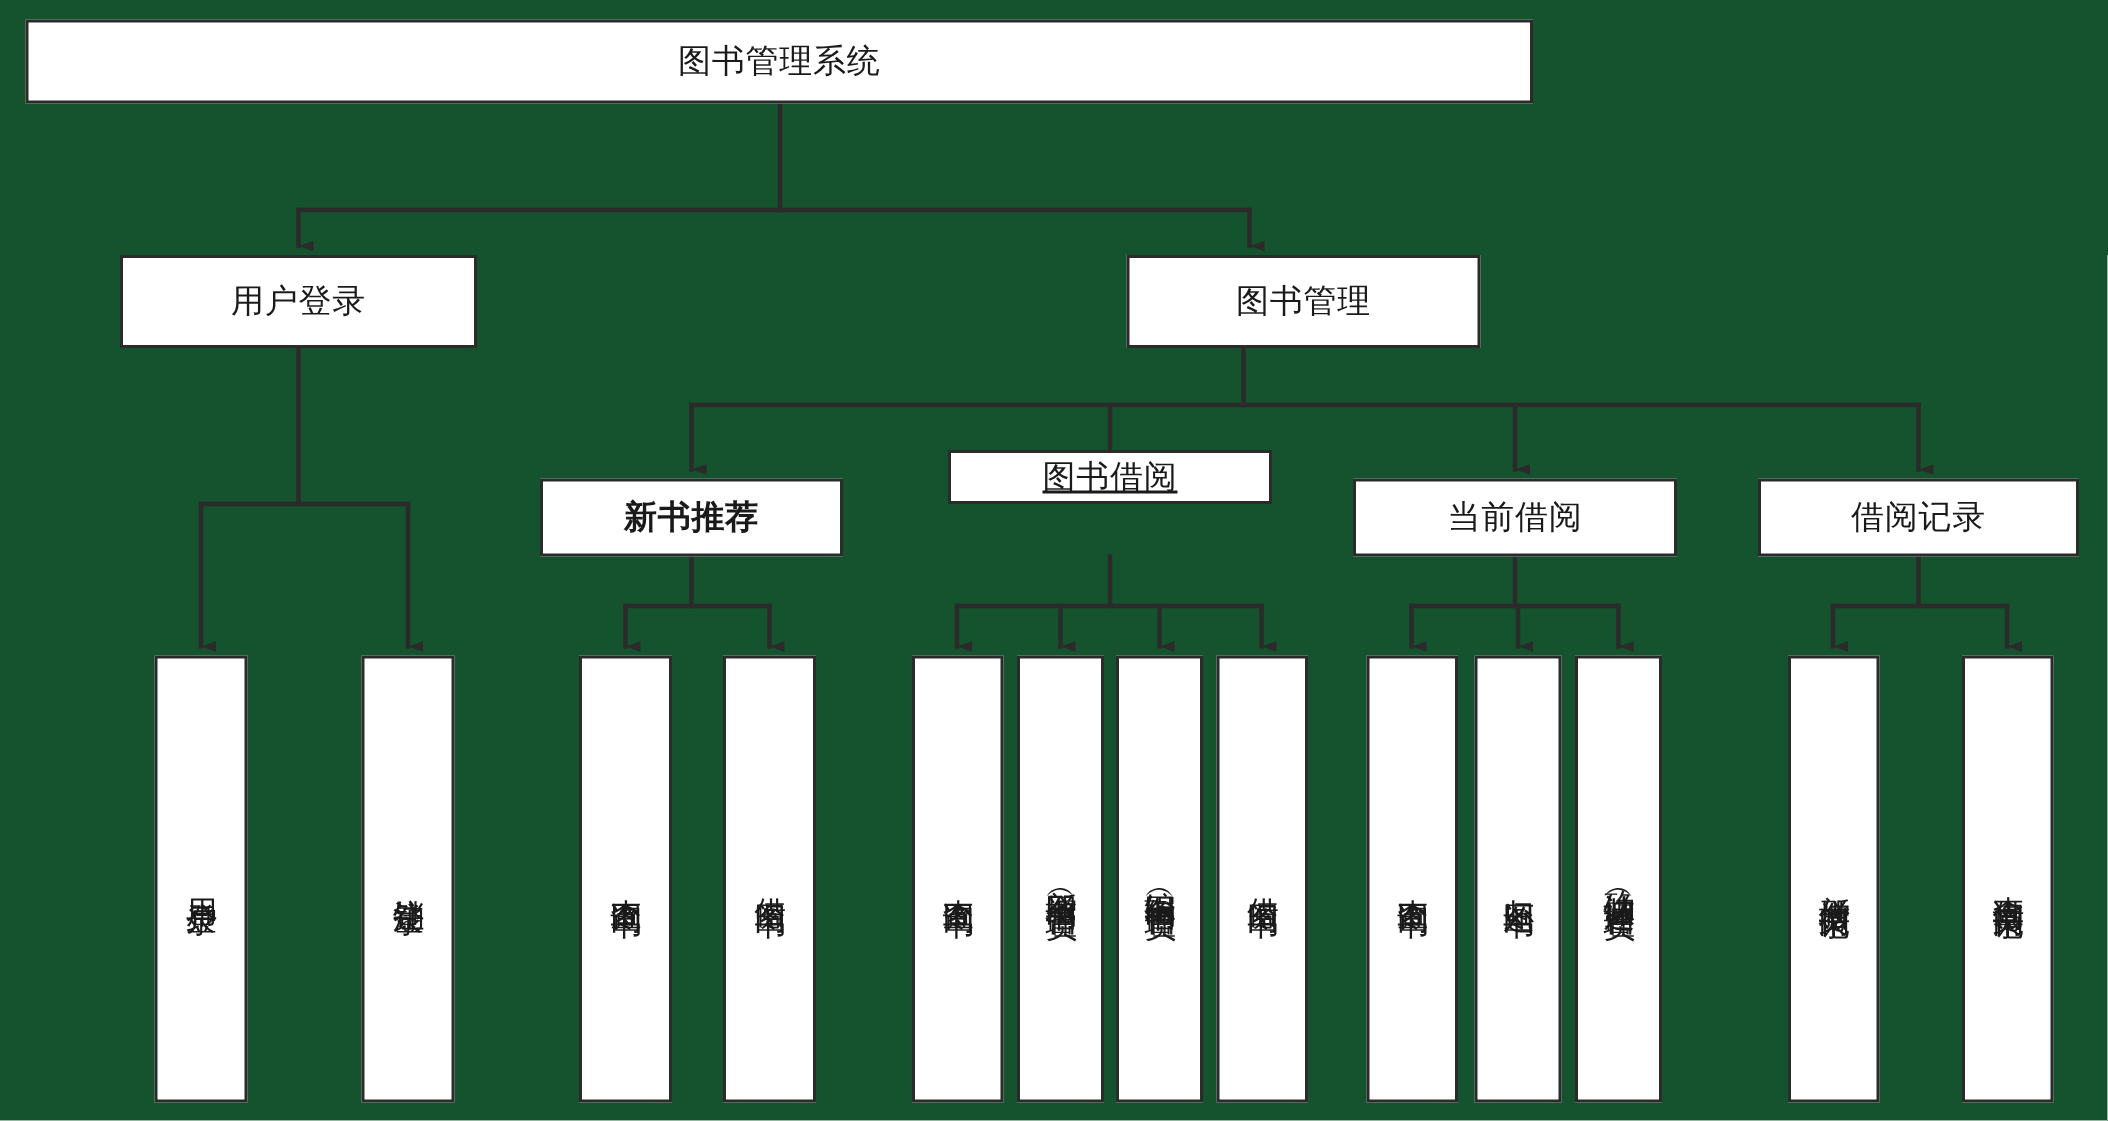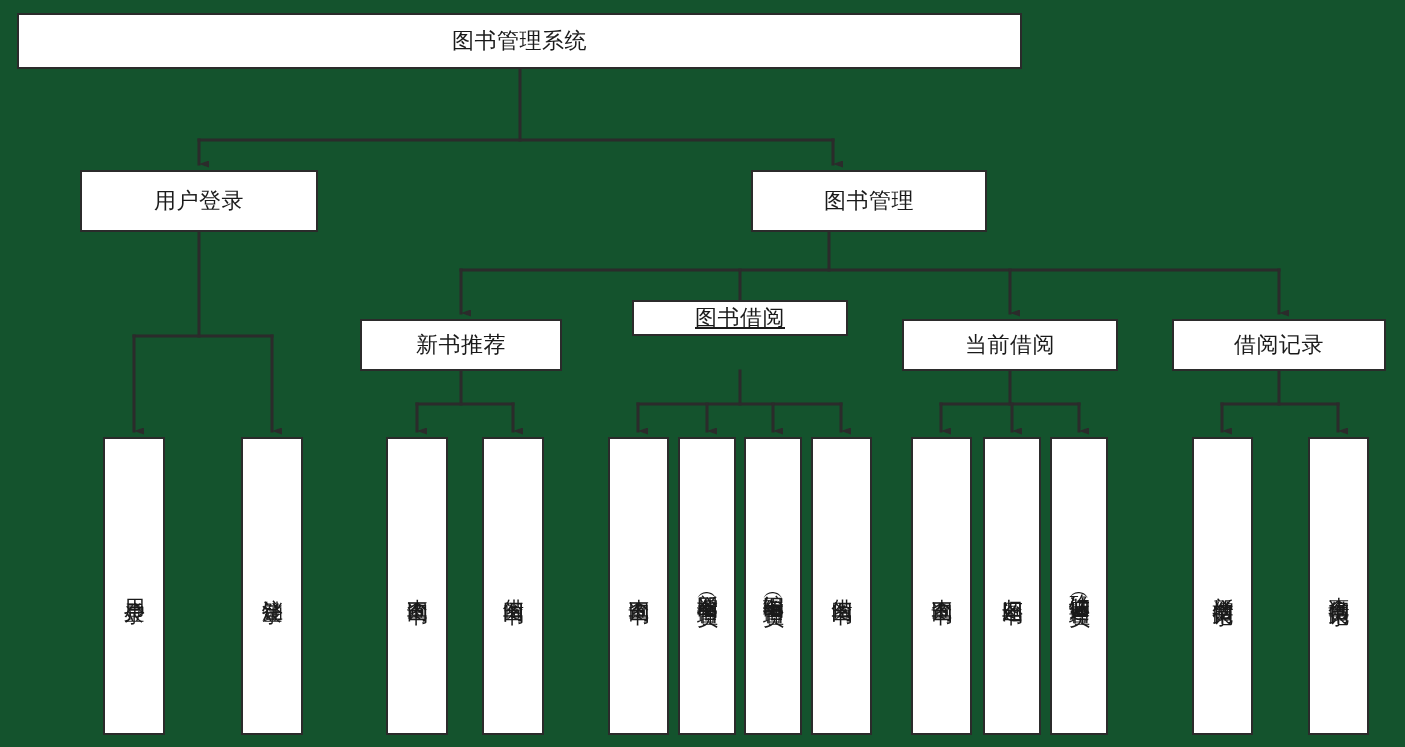--- a/index.html
+++ b/index.html
@@ -124,21 +124,21 @@
     <span>图书管理系统</span>
   </div>
 
   <div class="node horiz" style="left:80px; top:170px; width:238px; height:62px;">
     <span>用户登录</span>
   </div>
   <div class="node horiz" style="left:711px; top:170px; width:236px; height:62px;margin-left:40px;">
     <span>图书管理</span>
   </div>
 
-  <div class="node horiz" style="left:360px; top:319px; width:202px; height:52px;">
+  <div class="node horiz" style="left:360px; top:319px; width:202px; height:52px;font-weight:bold;">
     <span>新书推荐</span>
   </div>
   <div class="node horiz" style="left:632px; top:300px; width:216px; height:36px;text-decoration:underline;">
     <span>图书借阅</span>
   </div>
   <div class="node horiz" style="left:902px; top:319px; width:216px; height:52px;font-family:Liberation Mono, monospace;">
     <span>当前借阅</span>
   </div>
   <div class="node horiz" style="left:1172px; top:319px; width:214px; height:52px;justify-content:center;">
     <span>借阅记录</span>

